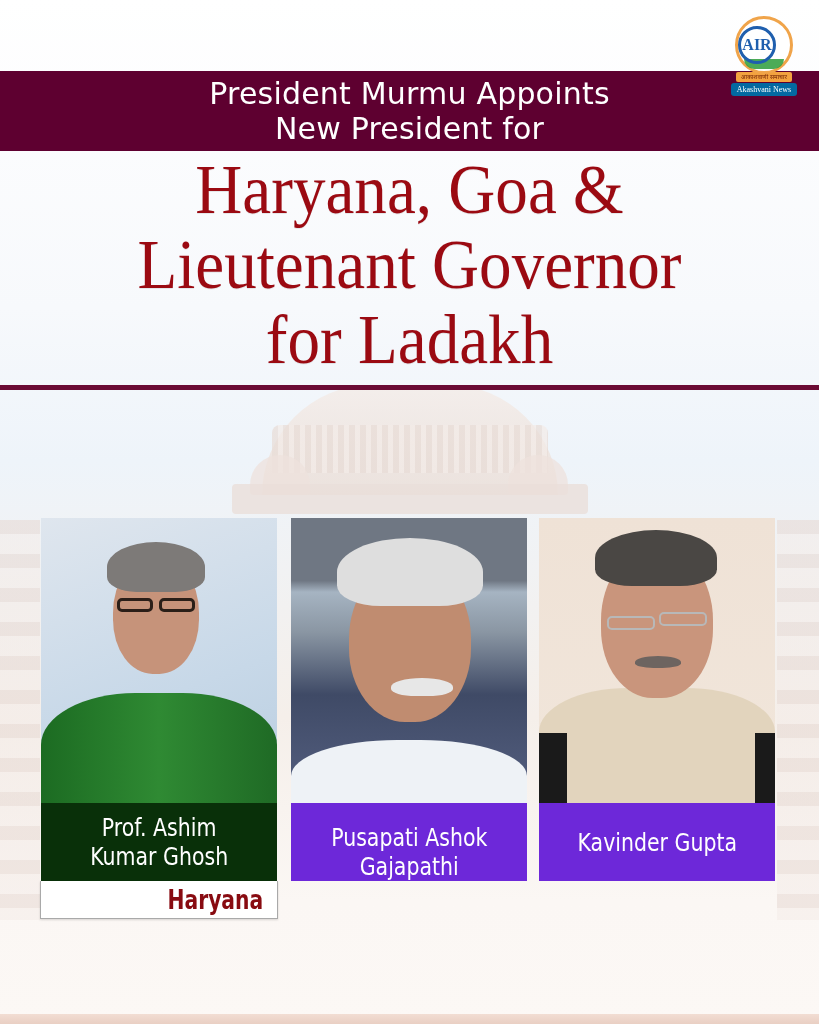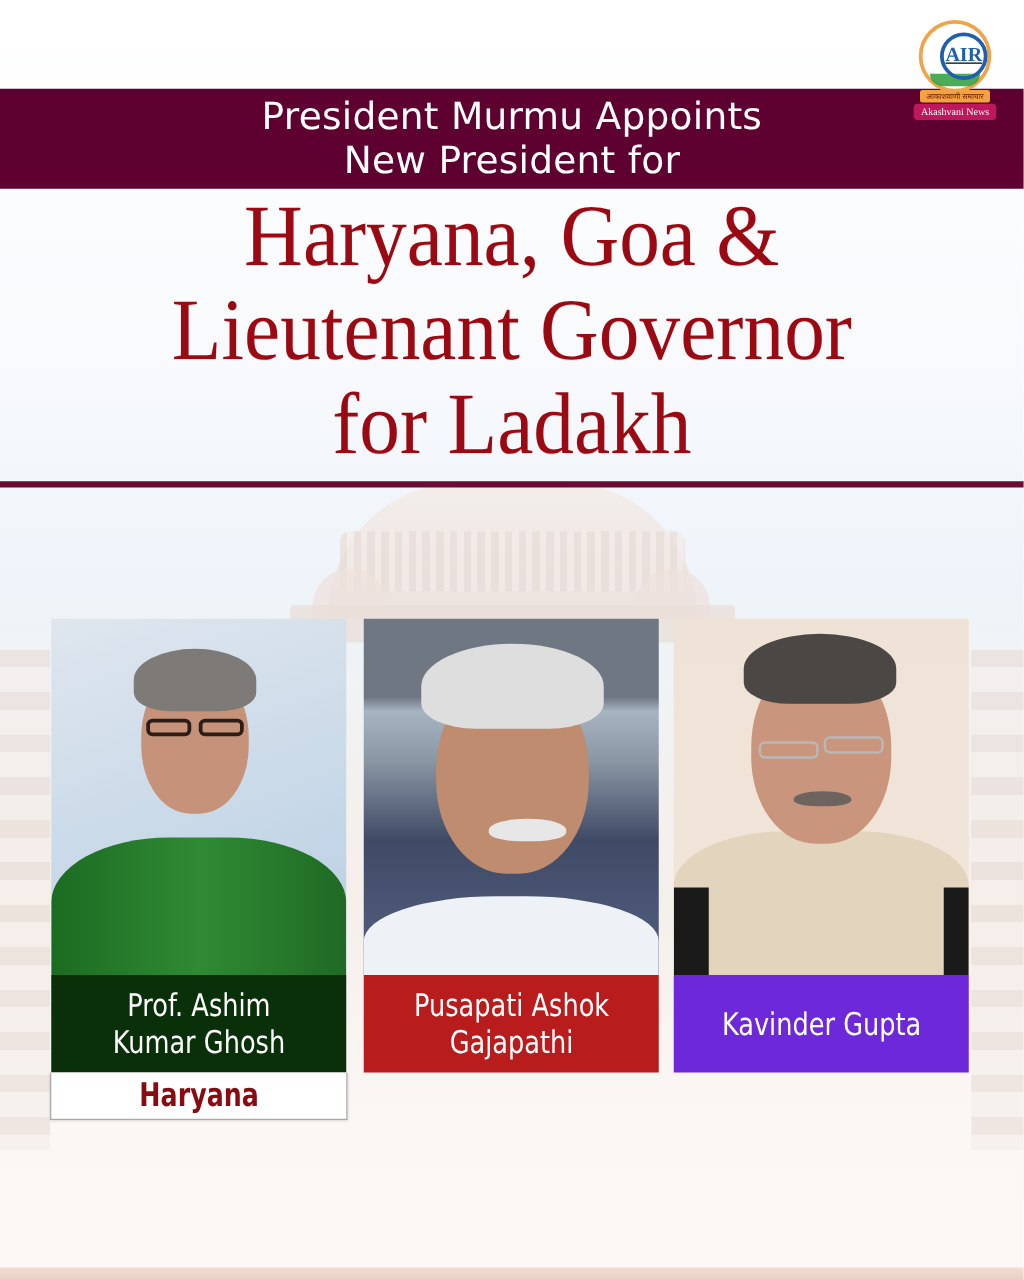--- a/index.html
+++ b/index.html
@@ -41,38 +41,38 @@
   }
 
   
   .logo {
     position: absolute; left: 722px; top: 16px; width: 84px; height: 80px;
     display: flex; flex-direction: column; align-items: center;
   }
   .logo-ring {
     width: 58px; height: 58px; border-radius: 50%;
     border: 3px solid #f0a44a; background: #ffffff;
-    display: flex; align-items: center; justify-content: flex-end; position: relative; text-decoration: underline;
+    display: flex; align-items: center; justify-content: flex-start; position: relative;
   }
   .logo-ring::after {
     content: ""; position: absolute; left: 6px; right: 6px; bottom: 2px; height: 10px;
     border-radius: 0 0 30px 30px; background: #2d9c3a; opacity: .85;
   }
   .logo-mark {
     width: 38px; height: 38px; border-radius: 50%;
     border: 3px solid #1f5fae; color: #1f5fae;
     font: bold 16px "Liberation Serif", serif;
     display: flex; align-items: center; justify-content: center; z-index: 1;
   }
   .logo-ribbon {
     margin-top: -2px; background: #f3a23f; color: #6a1a00;
     font-size: 6px; padding: 1px 5px; border-radius: 2px; white-space: nowrap;
   }
   .logo-name {
-    margin-top: 1px; background: #be185d; color: #fff;
+    margin-top: 1px; background: #0369a1; color: #fff;
     font: 8px "Liberation Serif", serif; padding: 2px 6px; border-radius: 3px; white-space: nowrap;
   }
 
   
   .banner {
     position: absolute; left: 0; top: 71px; width: 819px; height: 80px;
     background: #5e0030;
     display: flex; flex-direction: column; align-items: center; justify-content: center;
   }
   .banner-line {
@@ -88,21 +88,21 @@
     font-size: 70px; line-height: 75px;
     transform: scaleX(.93);
     text-shadow: 0 1px 0 rgba(0,0,0,.08);
   }
   .headline div { white-space: nowrap; }
   .rule {
     position: absolute; left: 0; top: 385px; width: 819px; height: 5px; background: #6a0b34;
   }
 
   
-  .card { position: absolute; top: 495px; width: 236px; }
+  .card { position: absolute; top: 518px; width: 236px; }
   .card.c1 { left: 41px; } .card.c2 { left: 291px; } .card.c3 { left: 539px; }
   .photo { width: 236px; height: 285px; position: relative; overflow: hidden; }
   .c1 .photo { background: linear-gradient(160deg, #dfe6ee 0%, #c7d8e8 60%, #b9cde0 100%); }
   .c2 .photo { background: linear-gradient(180deg, #6f7783 0%, #6f7783 22%, #a6b4c2 26%, #8a96a3 40%, #3f4a66 62%, #556081 100%); }
   .c3 .photo { background: linear-gradient(180deg, #efe2d6 0%, #f1e6db 100%); }
 
   .head { position: absolute; border-radius: 48% 48% 46% 46%; }
   .hair { position: absolute; border-radius: 50% 50% 30% 30%; }
   .body { position: absolute; border-radius: 45% 45% 0 0; }
   .glasses { position: absolute; height: 14px; border: 3px solid #2b1e18; border-radius: 5px; }
@@ -133,28 +133,28 @@
 
   .name-box {
     width: 236px; height: 78px; margin-top: 0;
     display: flex; align-items: center; justify-content: center; text-align: center;
     color: #ffffff; font-family: "DejaVu Sans", sans-serif;
     font-size: 25px; line-height: 29px;
     transform-origin: center;
   }
   .name-box span { display: inline-block; transform: scaleX(.82); }
   .c1 .name-box { background: #093009; }
-  .c2 .name-box { background: #b91c1c; }
+  .c2 .name-box { background: #6d28d9; align-items: flex-end; }
   .c3 .name-box { background: #6d28d9; }
 
   .state-box {
     width: 238px; margin-left: -1px; height: 38px;
     background: #ffffff; border: 1px solid #a9a9a9; border-top: none;
     box-shadow: 0 1px 2px rgba(0,0,0,.15);
-    display: flex; align-items: center; justify-content: center;
+    display: flex; align-items: center; justify-content: flex-end;
     color: #880b11; font-family: "DejaVu Sans", sans-serif; font-weight: bold; font-size: 26px;
   }
   .state-box span { display: inline-block; transform: scaleX(.78); }
 </style>
 </head>
 <body>
 
 <div class="bg-building">
   <div class="dome"></div>
   <div class="dome-drum"></div>

